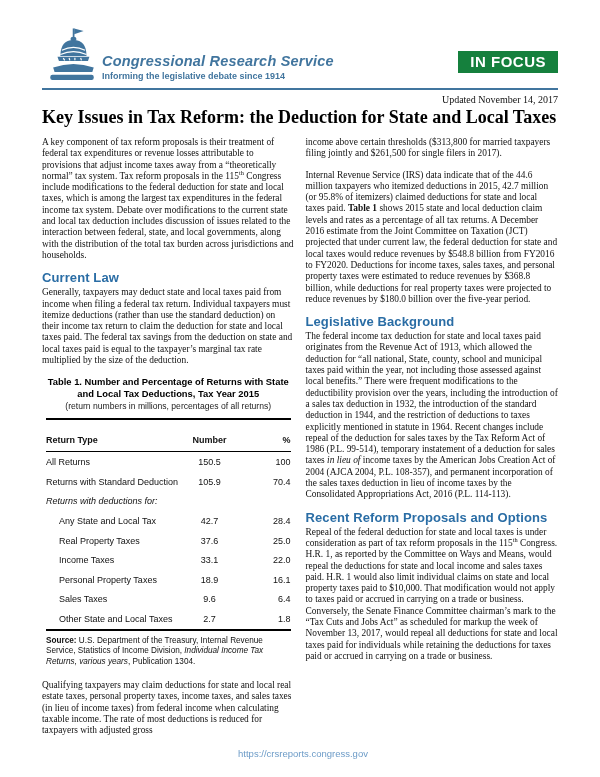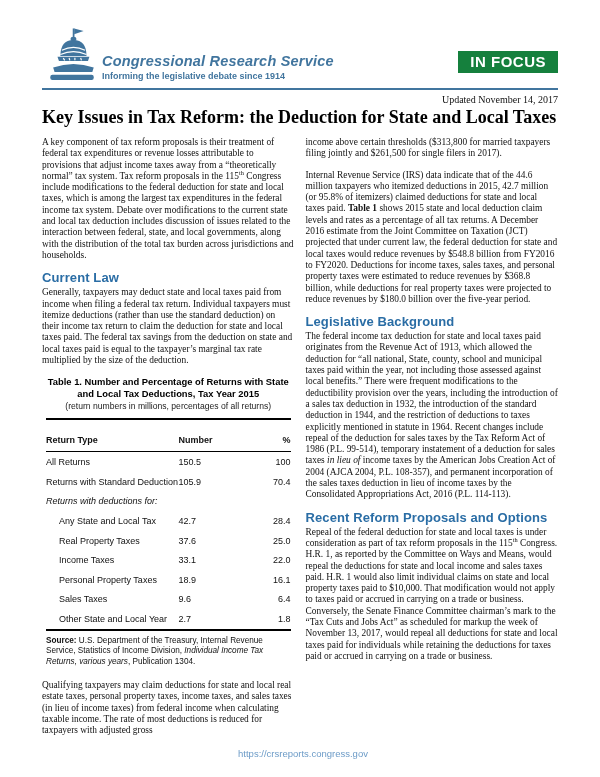--- a/index.html
+++ b/index.html
@@ -32,21 +32,21 @@
   
   .tbl-block{font-family:Liberation Sans, sans-serif;margin:2px 4px 0;}
   .tbl-title{font-weight:bold;font-size:9.4px;line-height:11.5px;text-align:center;
              margin:0 auto 2px;max-width:244px;color:#000;}
   .tbl-sub{font-size:8.6px;text-align:center;margin:0 0 7px;color:#222;}
   .tbl{border-top:2px solid #000;border-bottom:2px solid #000;}
   .thead{display:flex;font-weight:bold;font-size:9px;padding:15px 0 6px;
          border-bottom:1.5px solid #000;}
   .trow{display:flex;font-size:9px;padding:4.8px 0;}
   .tlabel{flex:1;}
-  .tnum{width:62px;text-align:left;}
+  .tnum{width:62px;text-align:center;}
   .tpct{width:50px;text-align:right;}
   .row-italic .tlabel{font-style:italic;}
   .row-indent .tlabel{padding-left:13px;}
   .source{font-size:8.2px;line-height:10.4px;margin:5px 0 13px;color:#111;}
   .source b{font-weight:bold;}
   .source i{font-style:italic;}
   
   .footer{position:absolute;left:3px;bottom:16px;width:100%;text-align:center;}
   .footer a{font-family:"Liberation Sans",sans-serif;font-size:9.5px;color:#6C9BC7;
             text-decoration:none;}
@@ -143,21 +143,21 @@
             <span class="tlabel">Personal Property Taxes</span>
             <span class="tnum">18.9</span>
             <span class="tpct">16.1</span>
           </div>
           <div class="trow row-indent">
             <span class="tlabel">Sales Taxes</span>
             <span class="tnum">9.6</span>
             <span class="tpct">6.4</span>
           </div>
           <div class="trow row-indent">
-            <span class="tlabel">Other State and Local Year</span>
+            <span class="tlabel">Other State and Local Taxes</span>
             <span class="tnum">2.7</span>
             <span class="tpct">1.8</span>
           </div>
         </div>
         <p class="source"><b>Source:</b><span> U.S. Department of the Treasury, Internal Revenue Service, Statistics of Income Division, </span><i>Individual Income Tax Returns, various years</i><span>, Publication 1304.</span></p>
       </div>
 
       <p class="body">Qualifying taxpayers may claim deductions for state and local real estate taxes, personal property taxes, income taxes, and sales taxes (in lieu of income taxes) from federal income when calculating taxable income. The rate of most deductions is reduced for taxpayers with adjusted gross</p>
     </div>
 

